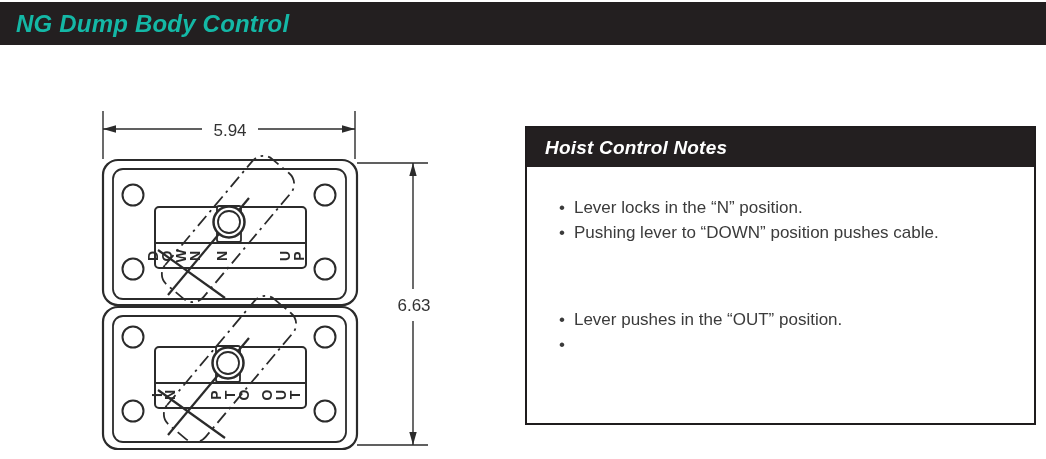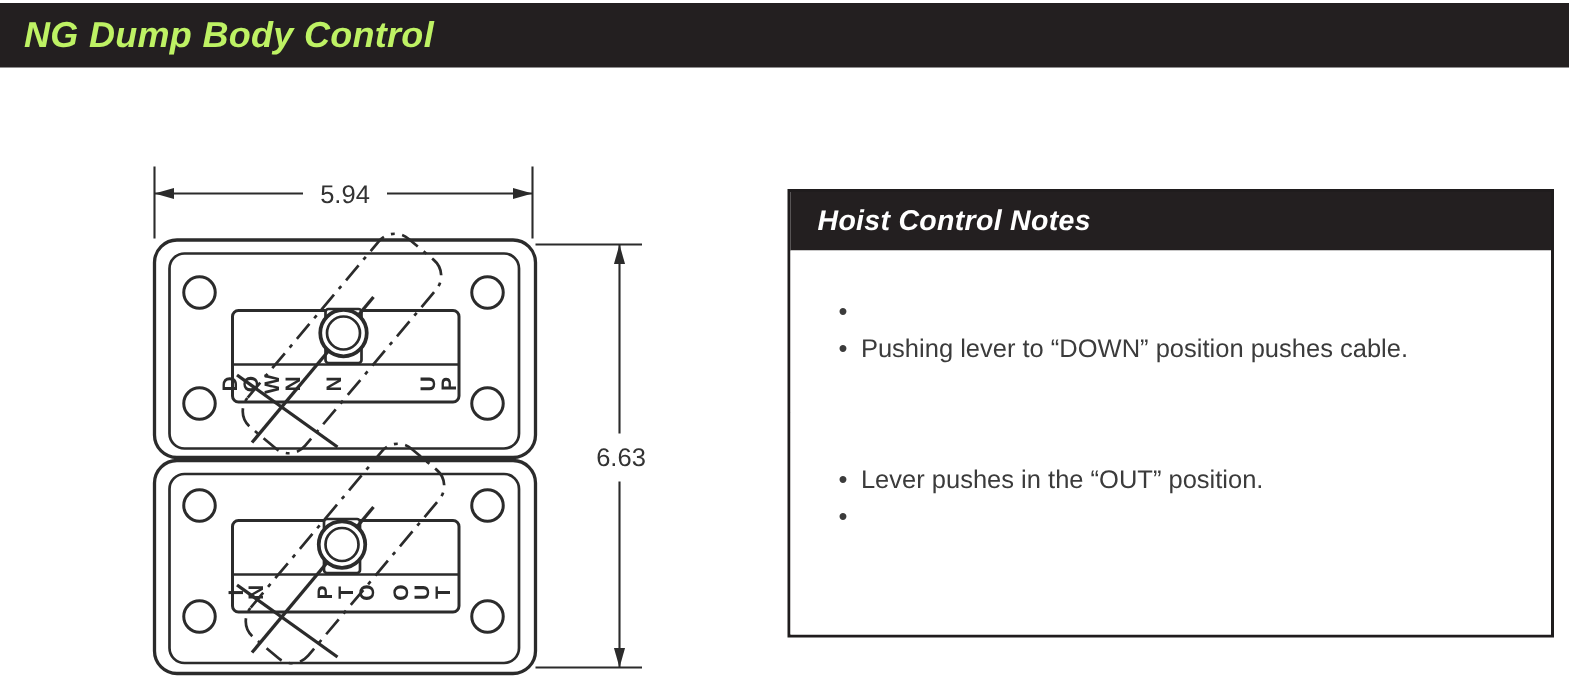--- a/index.html
+++ b/index.html
@@ -7,21 +7,21 @@
     position:relative; width:1046px; height:459px;
     background:#ffffff; overflow:hidden;
     font-family:"Liberation Sans", sans-serif;
   }
   
   .title-bar {
     position:absolute; left:0; top:2px; width:1046px; height:43px;
     background:#231f20; display:flex; align-items:center;
   }
   .title-bar h1 {
-    margin:0; padding-left:16px; color:#bef264;
+    margin:0; padding-left:16px; color:#14b8a6;
     font-size:24px; font-weight:bold; font-style:italic; letter-spacing:.2px;
   }
   
   svg { position:absolute; left:0; top:100px; }
   .ln   { stroke:#2b2b2b; fill:none; }
   .fillw{ fill:#ffffff; }
   .phantom { stroke:#2b2b2b; fill:none; stroke-width:1.8; stroke-dasharray:13 5 2.5 5; }
   .plate-letter {
     font-family:"Liberation Sans", sans-serif; font-size:14px; font-weight:700;
     fill:#2b2b2b; text-anchor:middle; dominant-baseline:central;
@@ -145,20 +145,21 @@
     </g>
   </svg>
 
   <div class="notes-panel">
     <div class="notes-header h1">
       <span>Hoist Control Notes</span>
     </div>
     <div class="notes-body b1">
       <div class="bullet-row">
         <span class="bullet-glyph">•</span>
+        <span>Lever locks in the “N” position.</span>
       </div>
       <div class="bullet-row">
         <span class="bullet-glyph">•</span>
         <span>Pushing lever to “DOWN” position pushes cable.</span>
       </div>
     </div>
     <div class="notes-body b2">
       <div class="bullet-row">
         <span class="bullet-glyph">•</span>
         <span>Lever pushes in the “OUT” position.</span>

